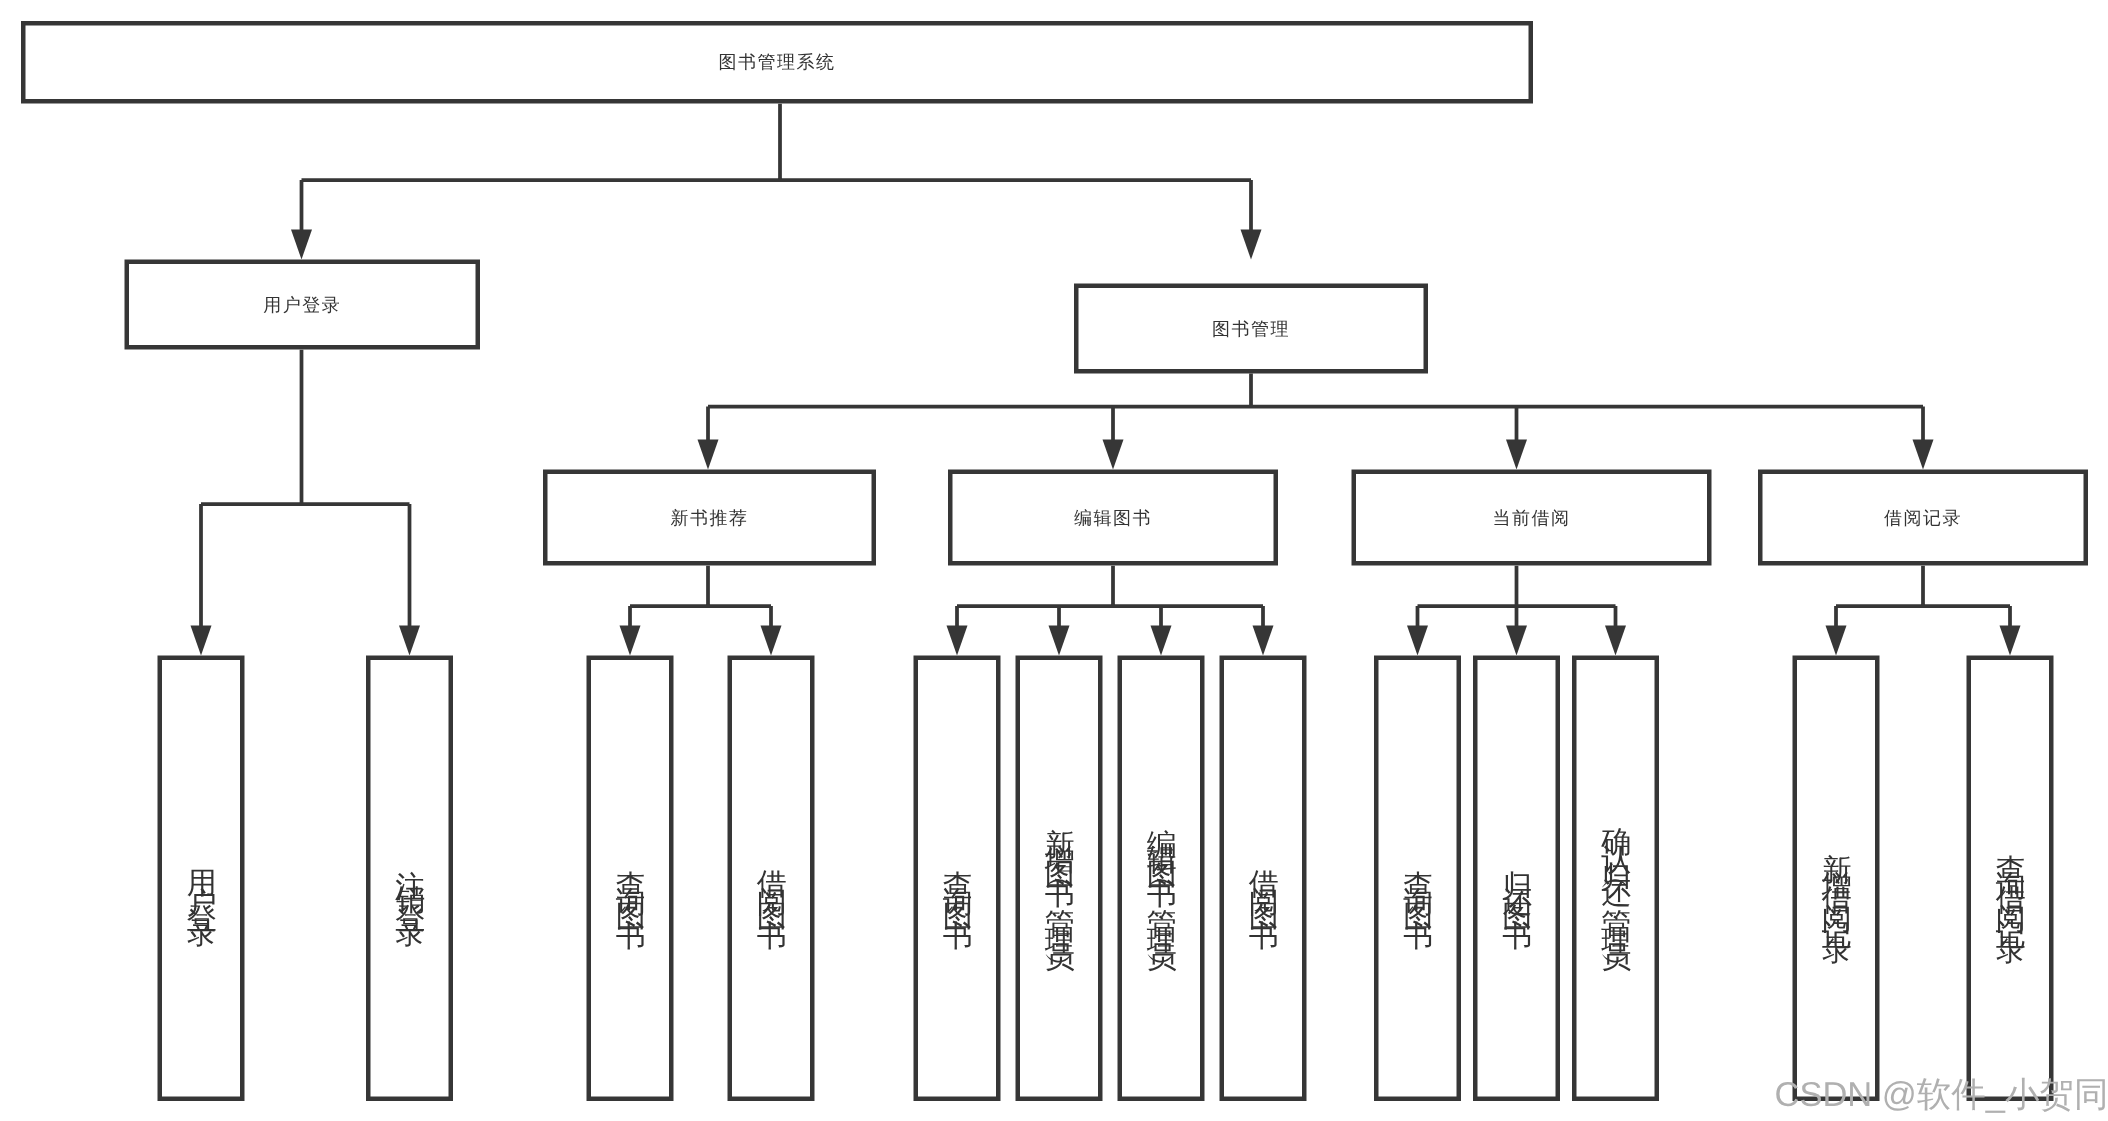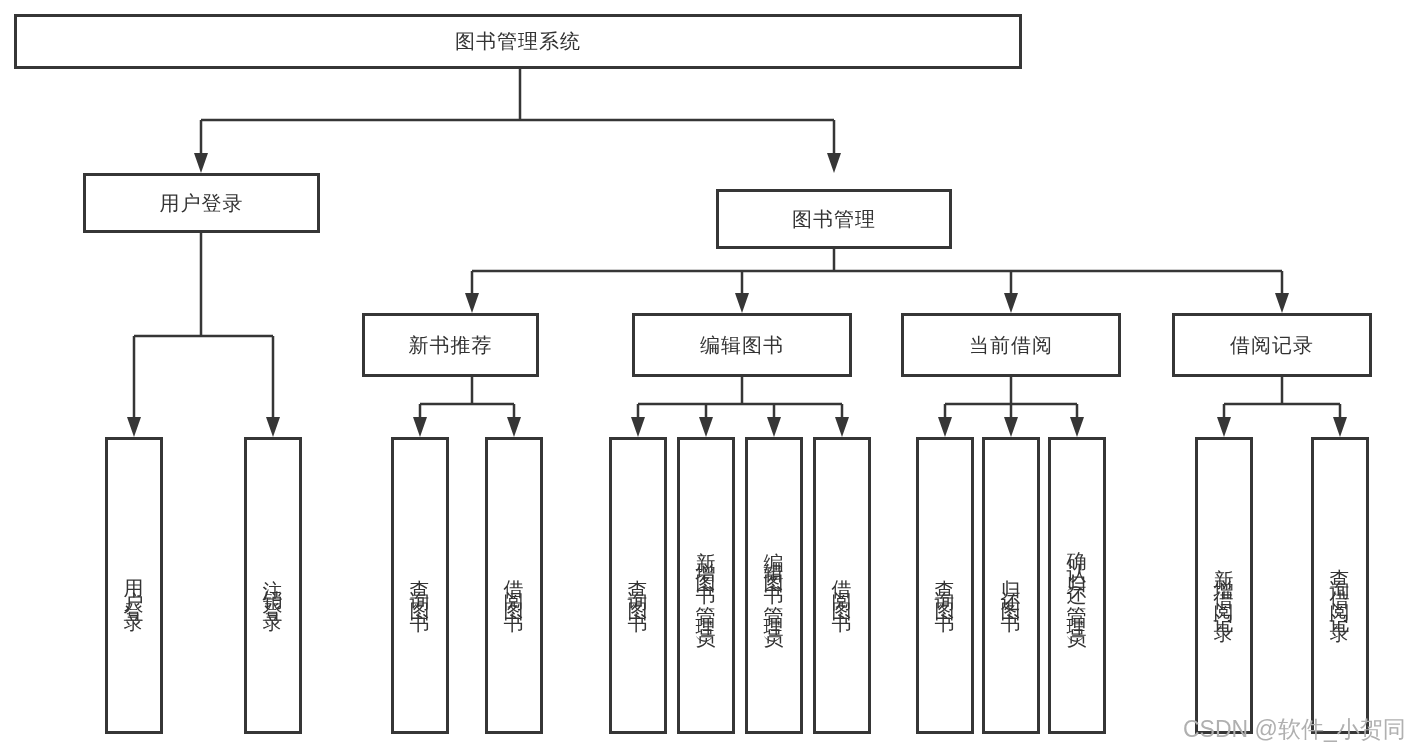--- a/index.html
+++ b/index.html
@@ -24,21 +24,21 @@
   }
   .box {
     position: absolute;
     box-sizing: border-box;
     border: 3px solid #363636;
     background: #ffffff;
     display: flex;
     align-items: center;
     justify-content: center;
     color: #333333;
-    font-size: 20px;
+    font-size: 12px;
     letter-spacing: 1px;
     white-space: nowrap;
   }
   .vbox {
     position: absolute;
     box-sizing: border-box;
     border: 3px solid #363636;
     background: #ffffff;
     display: flex;
     align-items: center;
@@ -99,24 +99,24 @@
       <polygon points="1217,417 1231,417 1224,437"></polygon>
       <polygon points="1333,417 1347,417 1340,437"></polygon>
     </g>
   </svg>
 
   <div class="box" style="left:14px; top:14px; width:1008px; height:55px;">图书管理系统</div>
 
   <div class="box" style="left:83px; top:173px; width:237px; height:60px;">用户登录</div>
   <div class="box" style="left:716px; top:189px; width:236px; height:60px;">图书管理</div>
 
-  <div class="box" style="left:362px; top:313px; width:177px; height:64px;">新书推荐</div>
+  <div class="box" style="left:362px; top:313px; width:222px; height:64px;">新书推荐</div>
   <div class="box" style="left:632px; top:313px; width:220px; height:64px;">编辑图书</div>
-  <div class="box" style="left:901px; top:313px; width:220px; height:64px;">当前借阅</div>
-  <div class="box" style="left:1172px; top:313px; width:200px; height:64px;">借阅记录</div>
+  <div class="box" style="left:901px; top:313px; width:240px; height:64px;">当前借阅</div>
+  <div class="box" style="left:1172px; top:313px; width:220px; height:64px;">借阅记录</div>
 
   <div class="vbox" style="left:105px;">
     <span>用户登录</span>
   </div>
   <div class="vbox" style="left:244px;">
     <span>注销登录</span>
   </div>
 
   <div class="vbox" style="left:391px;">
     <span>查询图书</span>

